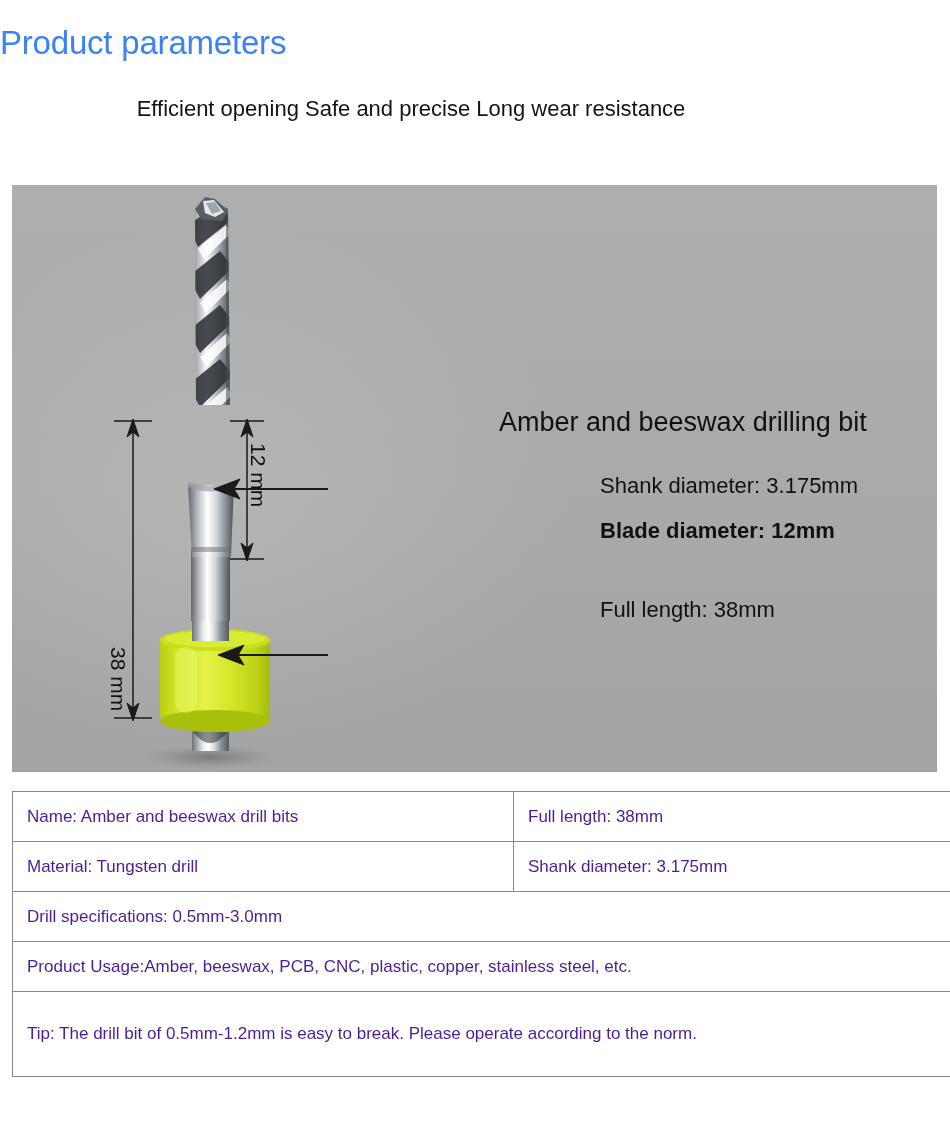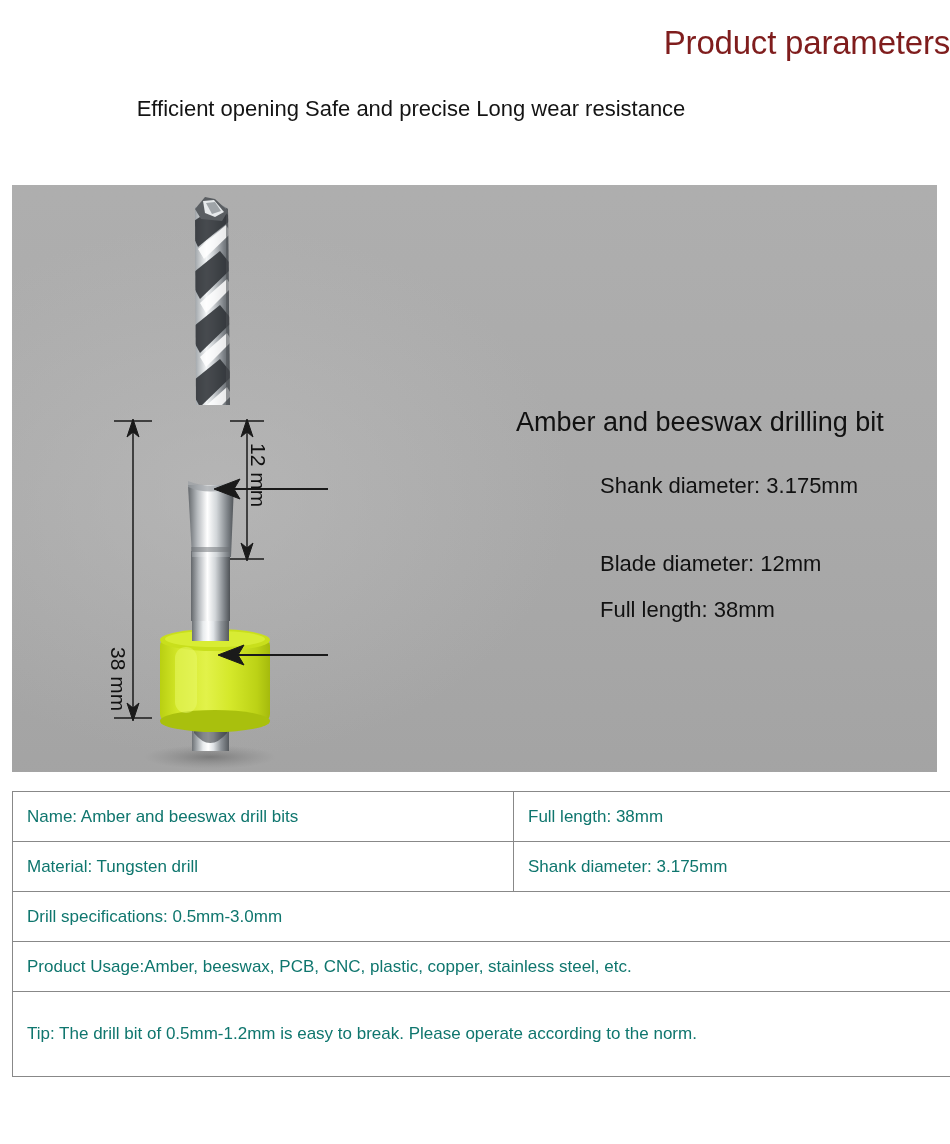--- a/index.html
+++ b/index.html
@@ -15,25 +15,25 @@
     color: #111111;
     overflow: hidden;
   }
 
   
   #page-title {
     position: absolute;
     top: 24px;
     left: 0;
     width: 950px;
-    text-align: right;
+    text-align: left;
     font-size: 33px;
     font-weight: 400;
     letter-spacing: -0.2px;
-    color: #7f1d1d;
+    color: #3b82f6;
     white-space: nowrap;
   }
   #page-subtitle {
     position: absolute;
     top: 96px;
     left: 0;
     width: 822px;
     text-align: center;
     font-size: 22px;
     font-weight: 400;
@@ -62,31 +62,30 @@
   }
 
   
   #hero-product-name {
     position: absolute;
     left: 487px;
     top: 222px;
     font-size: 27px;
     color: #111111;
     white-space: nowrap;
-    margin-left: 17px;
   }
   .hero-spec-line {
     position: absolute;
     left: 588px;
     font-size: 22px;
     color: #111111;
     white-space: nowrap;
   }
   #hero-spec-0 { top: 288px; }
-  #hero-spec-1 { top: 366px; }
+  #hero-spec-1 { top: 333px; font-weight: bold; }
   #hero-spec-2 { top: 412px; }
 
   
   #drill-illustration {
     position: absolute;
     left: 0;
     top: 0;
     width: 925px;
     height: 587px;
   }
@@ -118,21 +117,21 @@
     left: 12px;
     top: 791px;
     width: 925px;
     border-collapse: collapse;
     table-layout: fixed;
   }
   #spec-table td {
     border: 1.5px solid #888888;
     padding: 0 14px;
     font-size: 17px;
-    color: #0f766e;
+    color: #4c1d95;
     vertical-align: middle;
     background: #ffffff;
   }
   .row-half { height: 50px; }
   .row-full { height: 50px; }
   .row-tip  { height: 85px; }
   .col-left  { width: 472px; }
   .col-right { width: 453px; }
   #tip-cell { color: #e01b1b; }
 </style>

